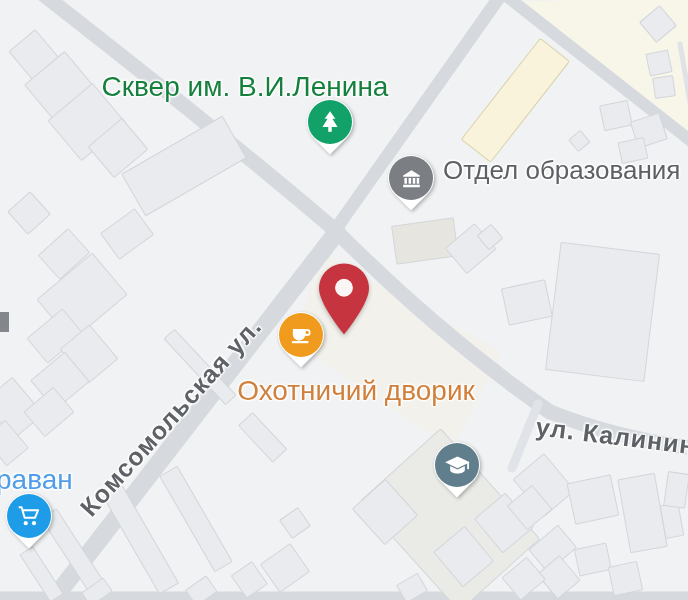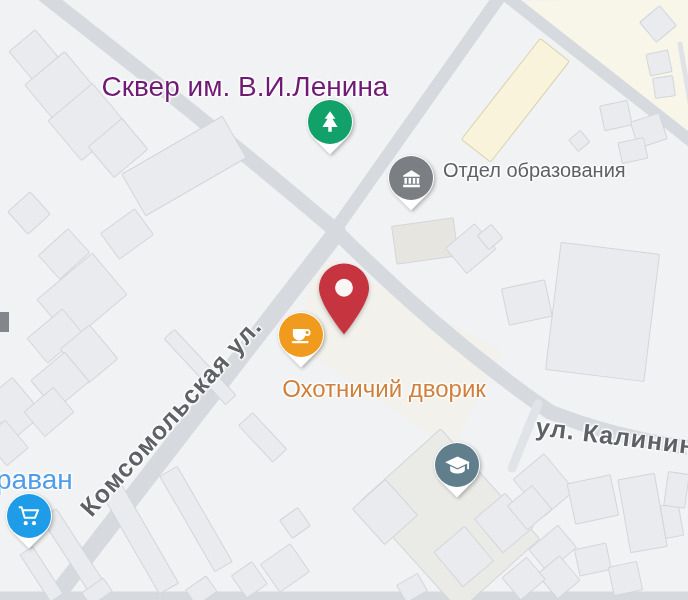--- a/index.html
+++ b/index.html
@@ -5,23 +5,23 @@
   html,body{margin:0;padding:0;}
   #map{
     position:relative; width:688px; height:600px; overflow:hidden;
     background:#f1f2f3;
     font-family:"Liberation Sans", sans-serif;
   }
   #map svg.base{position:absolute;left:0;top:0;}
   
   .maplabel{position:absolute; white-space:nowrap;
     text-shadow:-1px -1px 2px #fff,1px -1px 2px #fff,-1px 1px 2px #fff,1px 1px 2px #fff,0 0 3px #fff;}
-  .lbl-park{left:245px;top:71px;transform:translateX(-50%);font-size:28px;color:#701a75;}
-  .lbl-edu{left:443px;top:156px;font-size:20px;color:#5d6166;line-height:28px;}
-  .lbl-cafe{left:384px;top:375px;transform:translateX(-50%);font-size:24px;color:#d0803c;}
+  .lbl-park{left:245px;top:71px;transform:translateX(-50%);font-size:28px;color:#15803d;}
+  .lbl-edu{left:443px;top:156px;font-size:26px;color:#5d6166;line-height:28px;}
+  .lbl-cafe{left:356px;top:375px;transform:translateX(-50%);font-size:28px;color:#d0803c;}
   .lbl-school{left:370px;top:406px;transform:translateX(-50%);font-size:27px;color:#5b6065;letter-spacing:.5px;}
   .lbl-store{left:-4px;top:464px;font-size:28px;color:#4f9de9;}
   .street{font-weight:bold;color:#5e6267;letter-spacing:1px;}
   .lbl-street1{left:171px;top:417px;transform:translate(-50%,-50%) rotate(-48deg);font-size:25px;}
   .lbl-street2{left:536px;top:412px;transform:rotate(7deg);transform-origin:left center;font-size:25px;}
   
   .poi{position:absolute;width:54px;height:66px;}
   .poi .drop{position:absolute;left:4px;top:4px;width:46px;height:46px;background:#fff;
     border-radius:50% 50% 50% 0;transform:rotate(-45deg);
     box-shadow:0 2px 4px rgba(0,0,0,.28);}

